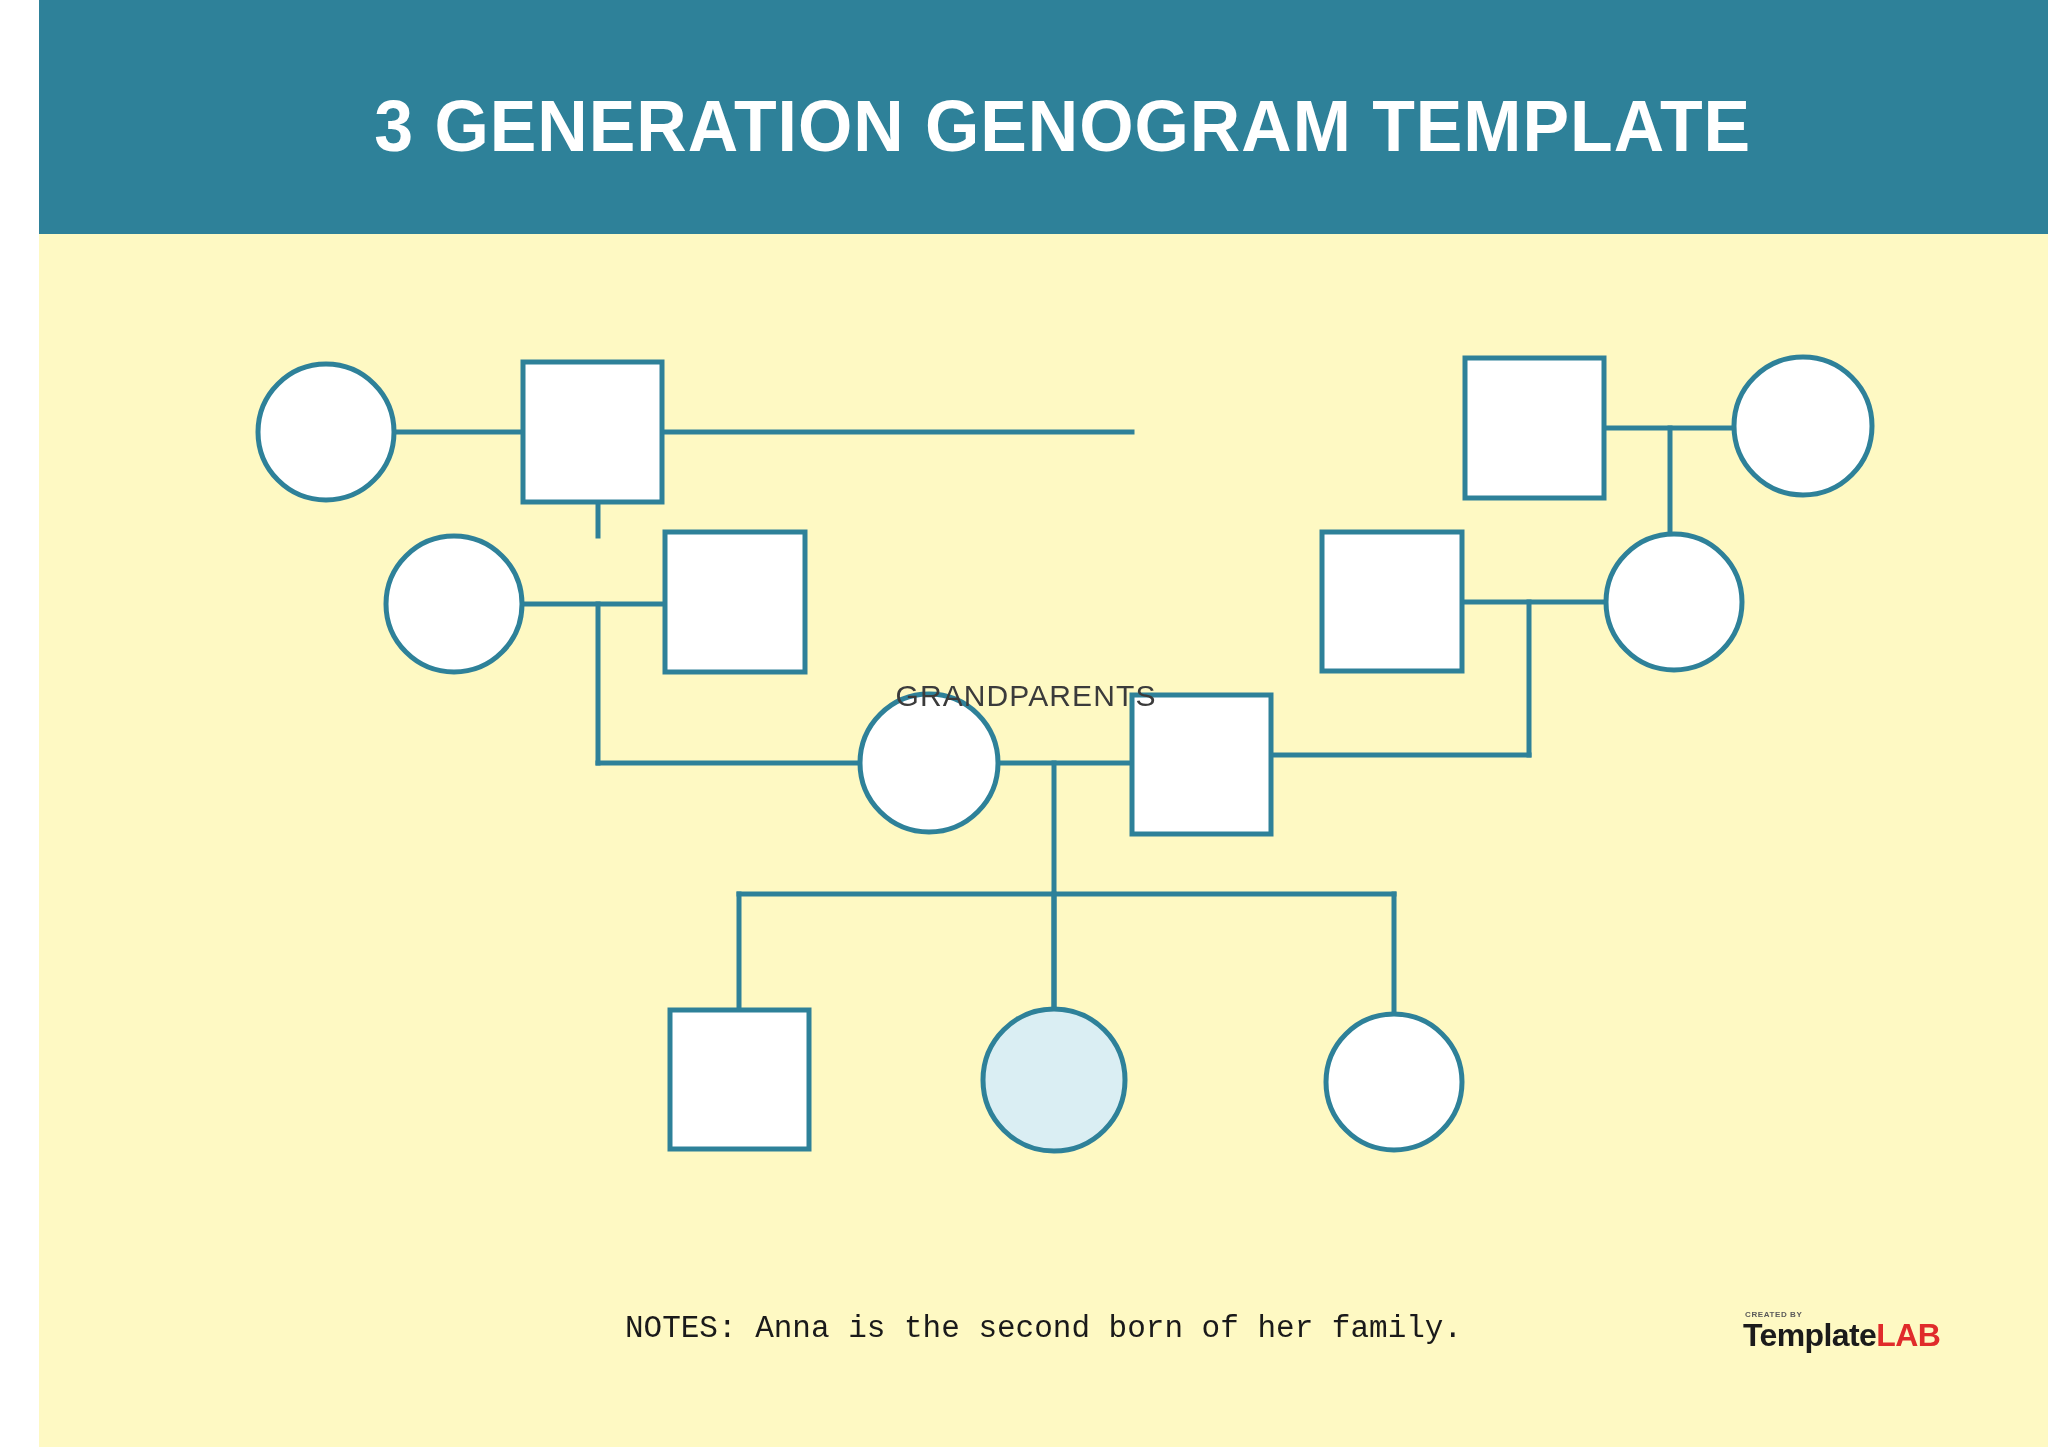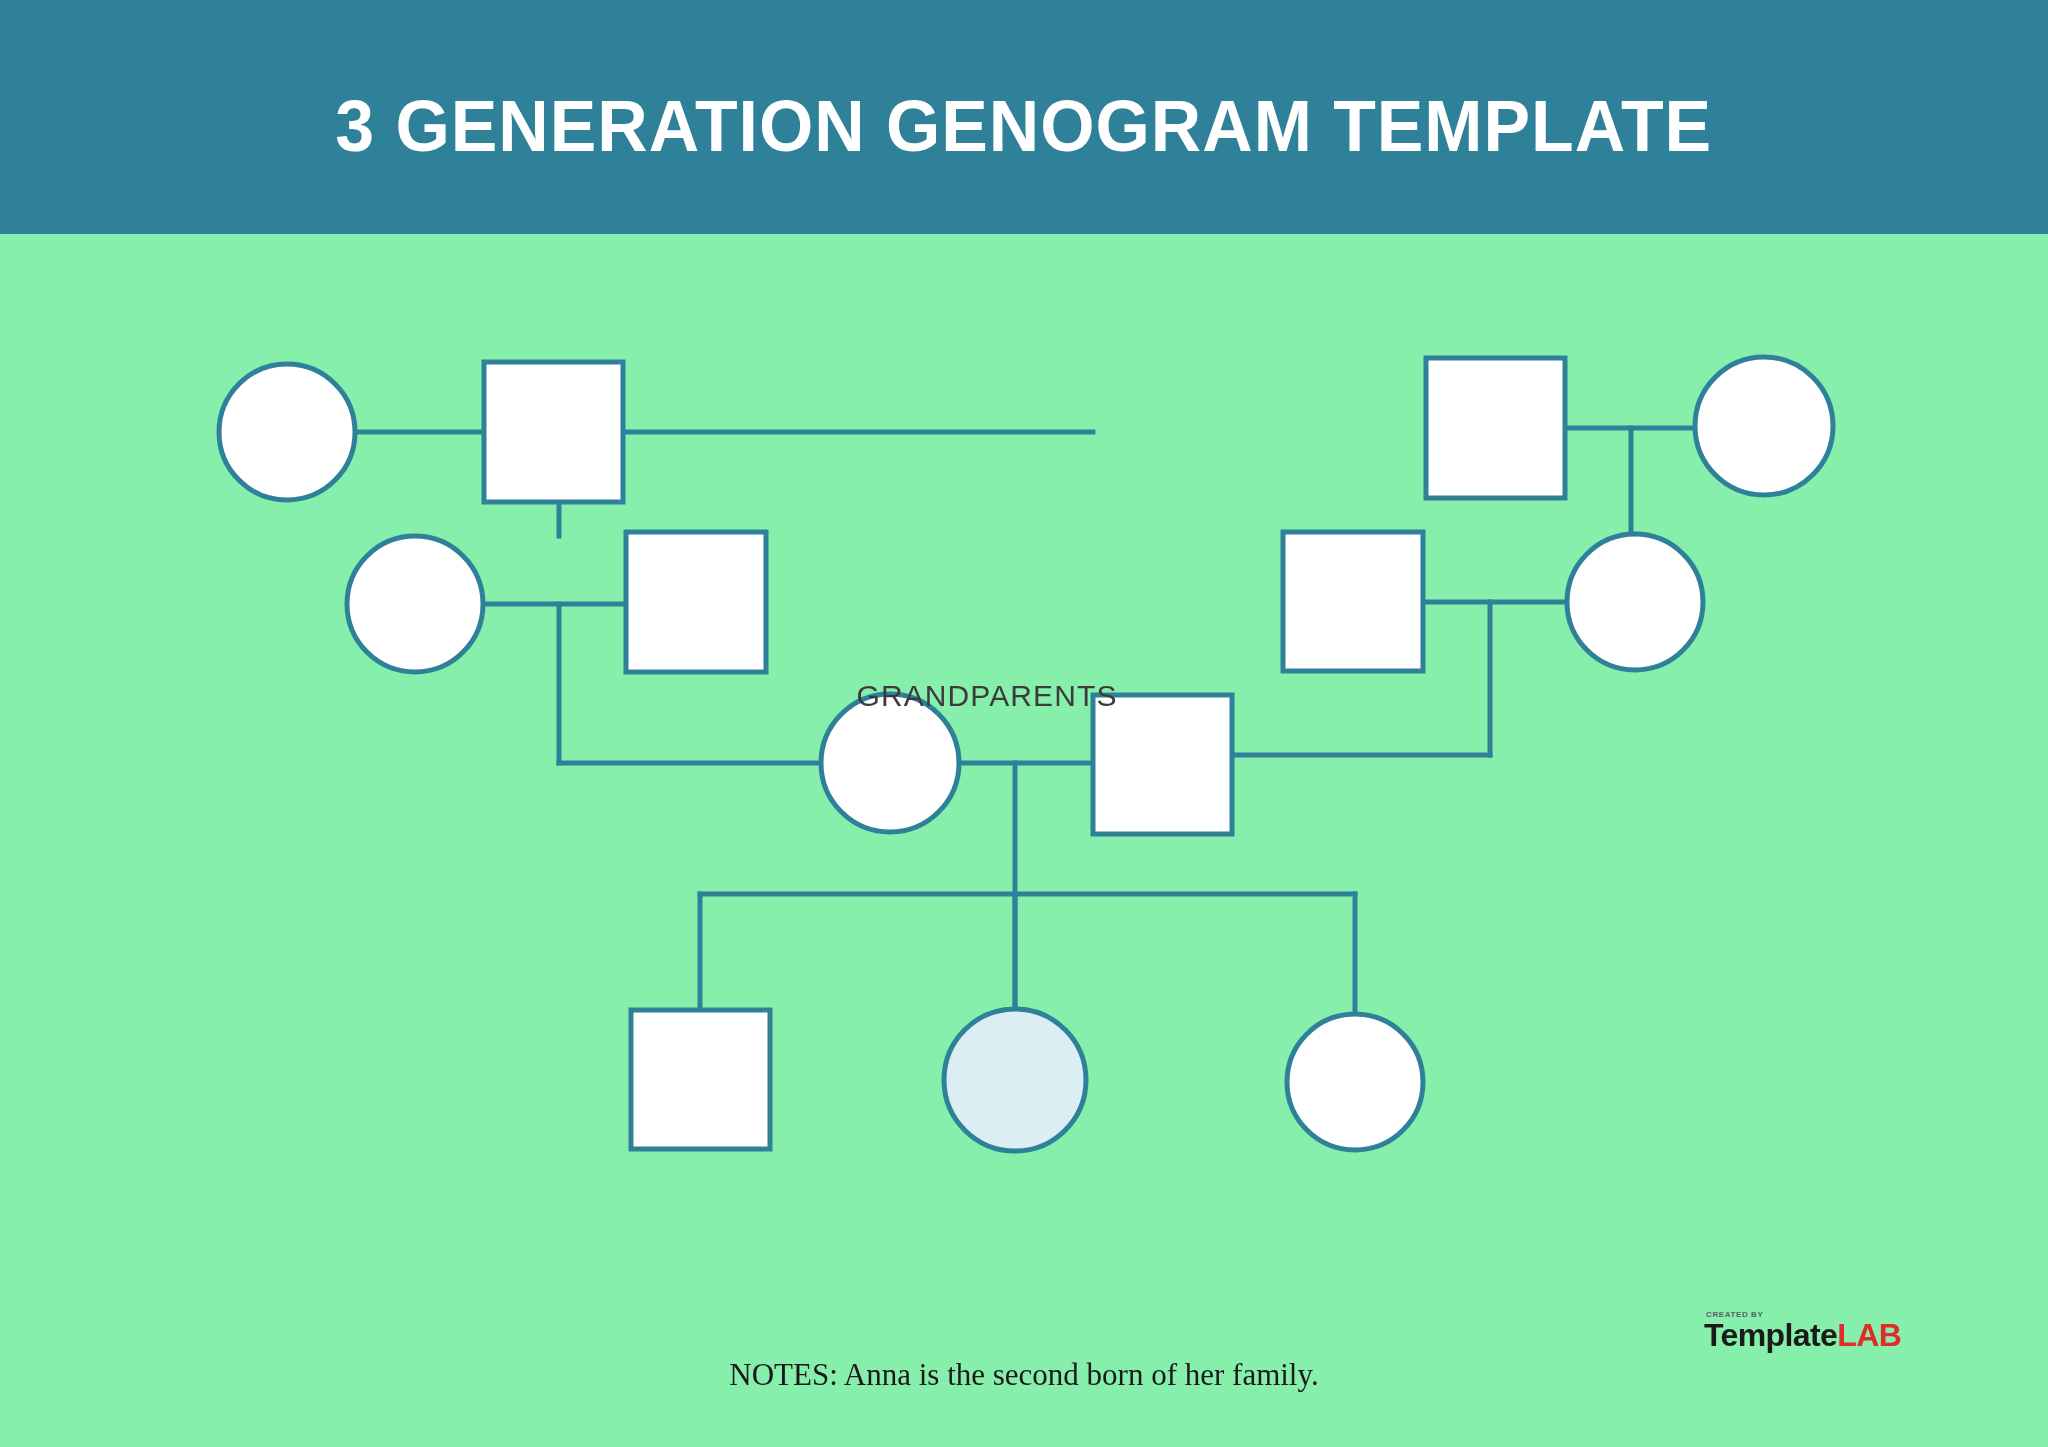--- a/index.html
+++ b/index.html
@@ -11,21 +11,22 @@
   body {
     width: 2048px;
     height: 1447px;
     font-family: "Liberation Sans", sans-serif;
     position: relative;
     overflow: hidden;
   }
   #page {
     position: absolute;
     inset: 0;
-    background: #86efac;
+    background: #fef9c3;
+    margin-left: 39px;
   }
   .banner {
     position: absolute;
     left: 0;
     top: 0;
     width: 2048px;
     height: 234px;
     background: #2E8199;
     display: flex;
     align-items: center;
@@ -61,24 +62,24 @@
     color: #3B3B3B;
     font-family: "Liberation Sans", sans-serif;
     font-size: 30px;
     letter-spacing: 1.1px;
     white-space: nowrap;
     transform: translate(-50%, -50%);
   }
   .notes {
     position: absolute;
     left: 50%;
-    top: 1357px;
+    top: 1311px;
     transform: translateX(-50%);
     color: #1a1a1a;
-    font-family: Liberation Serif, serif;
+    font-family: Liberation Mono, monospace;
     font-size: 31px;
     white-space: nowrap;
   }
   .logo {
     position: absolute;
     left: 1704px;
     top: 1310px;
     width: 200px;
     height: 56px;
   }

